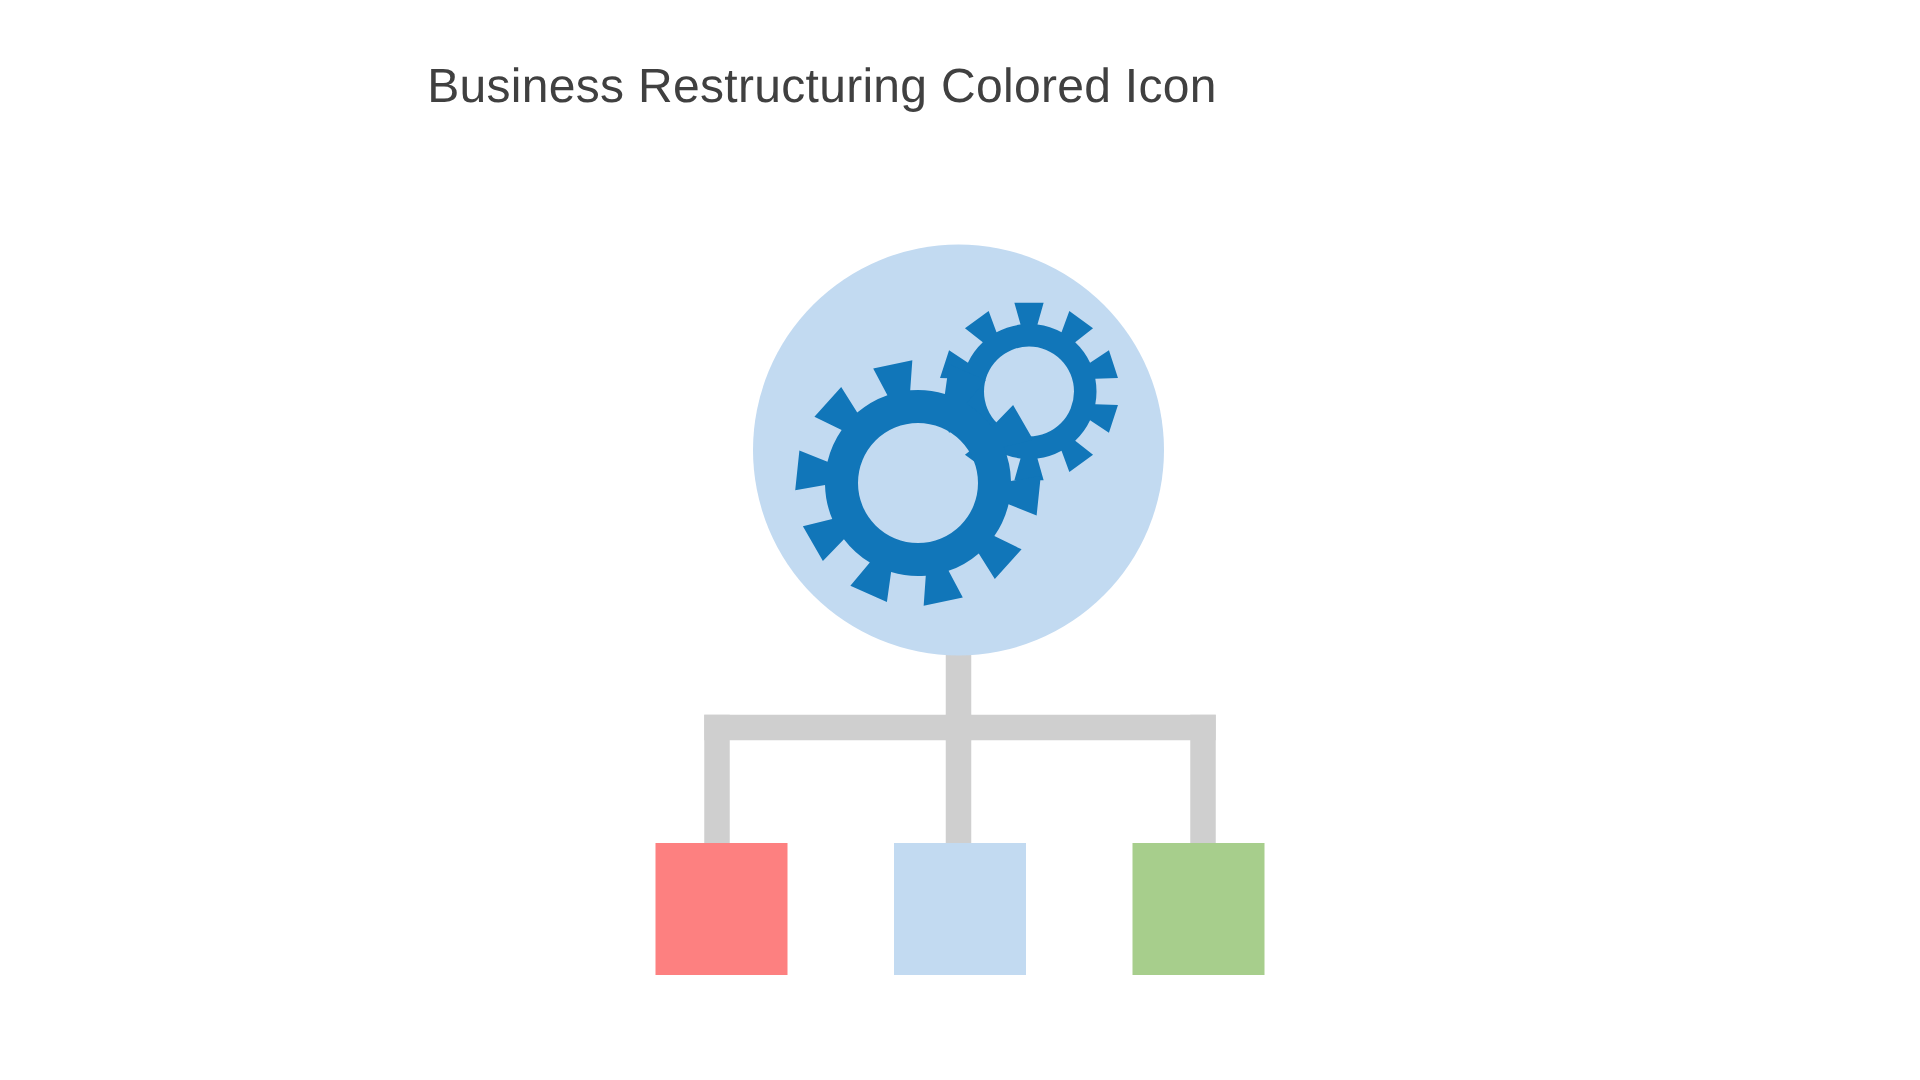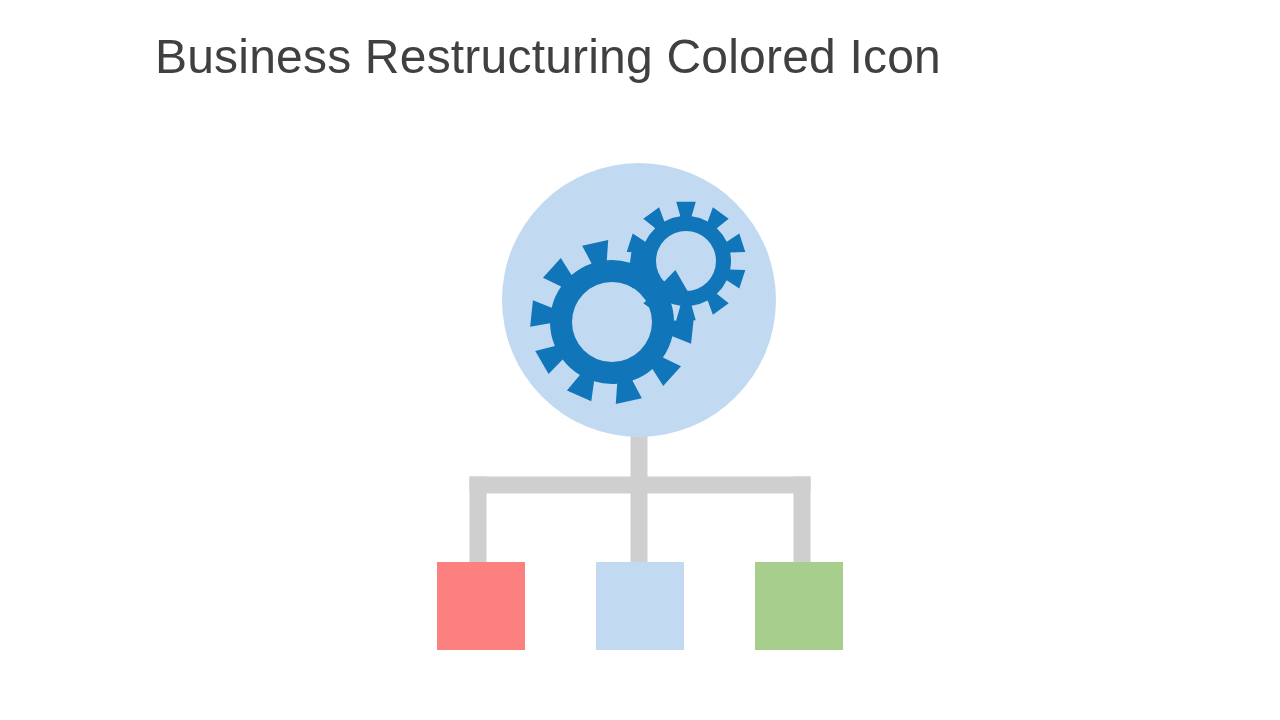--- a/index.html
+++ b/index.html
@@ -20,21 +20,21 @@
     height: 720px;
     background: #ffffff;
   }
   #slide-title {
     position: absolute;
     left: 0;
     top: 27px;
     width: 1096px;
     text-align: center;
     font-family: "Liberation Sans", sans-serif;
-    font-size: 48px;
+    font-size: 32px;
     font-weight: 400;
     line-height: 60px;
     letter-spacing: 0.2px;
     color: #404040;
     white-space: nowrap;
   }
   #icon-stage {
     position: absolute;
     left: 0;
     top: 0;

